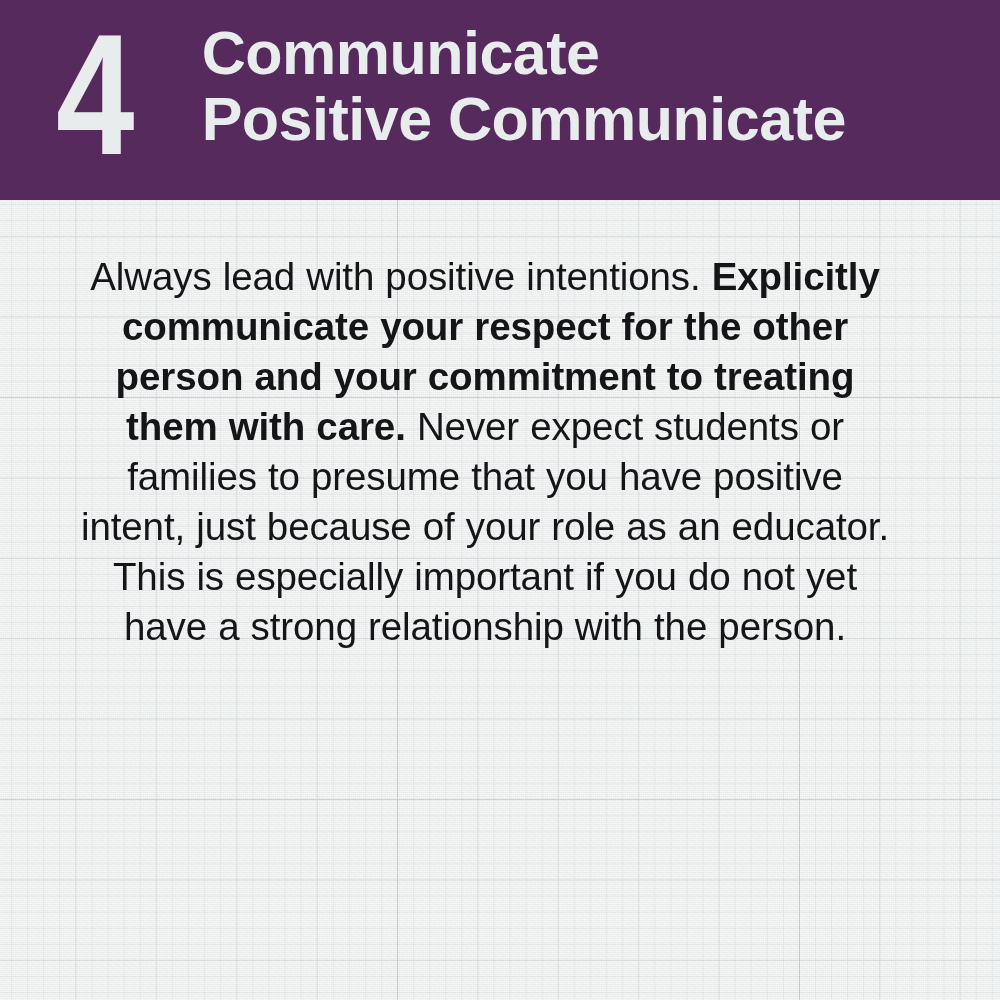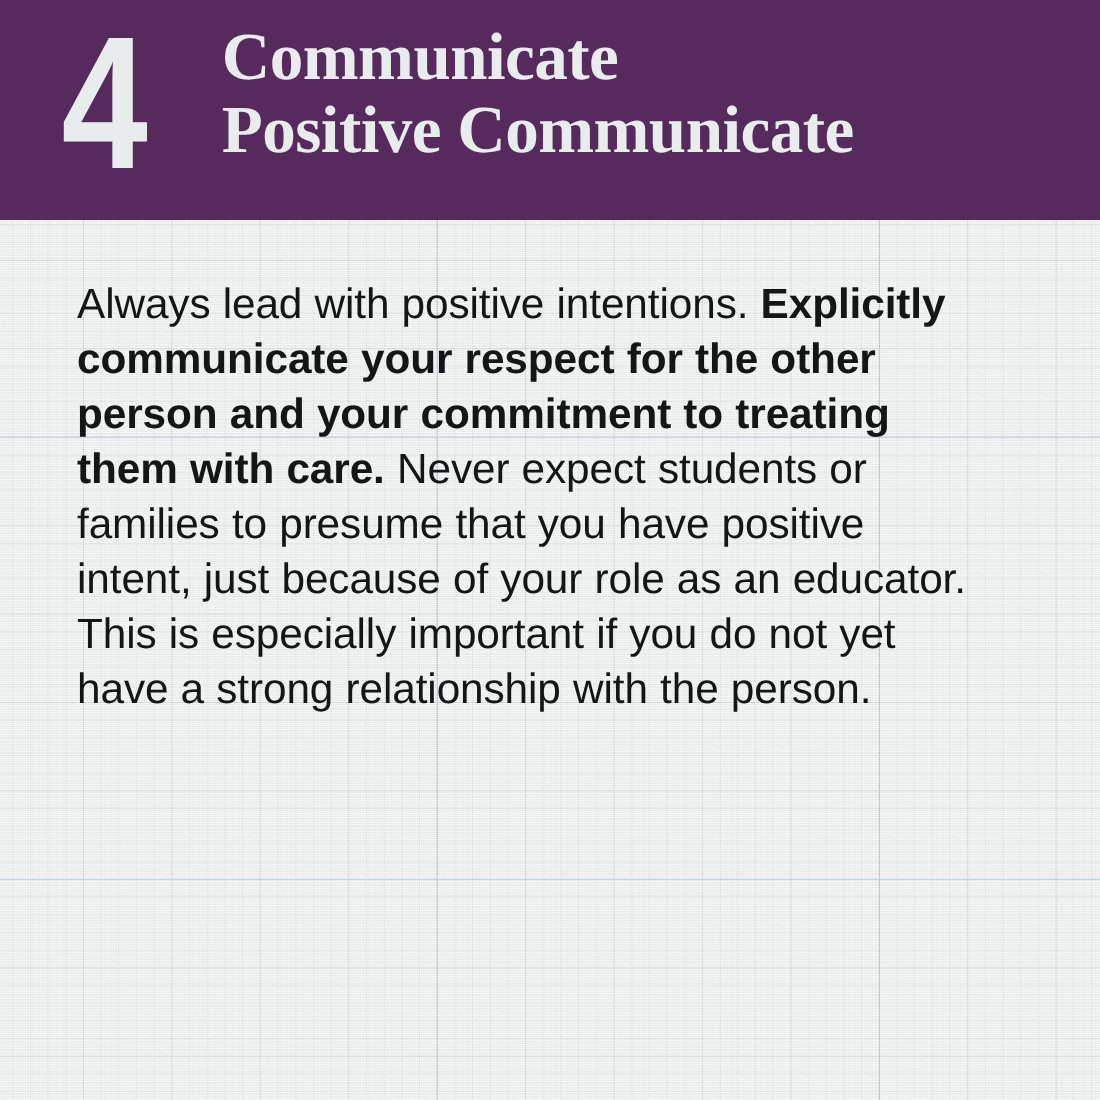--- a/index.html
+++ b/index.html
@@ -85,21 +85,21 @@
     line-height: 1;
     letter-spacing: -2px;
     margin-left: 56px;
     margin-top: 8px;
     transform: scaleX(0.82);
     transform-origin: left top;
     white-space: nowrap;
   }
   #header-title {
     color: #e9eced;
-    font-family: Liberation Serif, serif;
+    font-family: Liberation Sans, sans-serif;
     font-weight: 700;
     font-size: 61px;
     line-height: 66px;
     letter-spacing: -0.5px;
     margin-left: 52px;
     margin-top: 20px;
     white-space: nowrap;
   }
   #header-title .tline { display: block; }
 
@@ -108,20 +108,21 @@
     position: absolute;
     left: 70px;
     top: 252px;
     width: 830px;
     color: #131516;
     font-family: "Liberation Sans", sans-serif;
     font-size: 38.5px;
     line-height: 50px;
     letter-spacing: -0.1px;
     word-spacing: 0.5px;
+    text-align: center;
   }
   #body-copy .regular { font-weight: 400; }
   #body-copy .bold { font-weight: 700; }
 </style>
 </head>
 <body>
 
 <div id="card">
 
   <div id="paper"></div>

